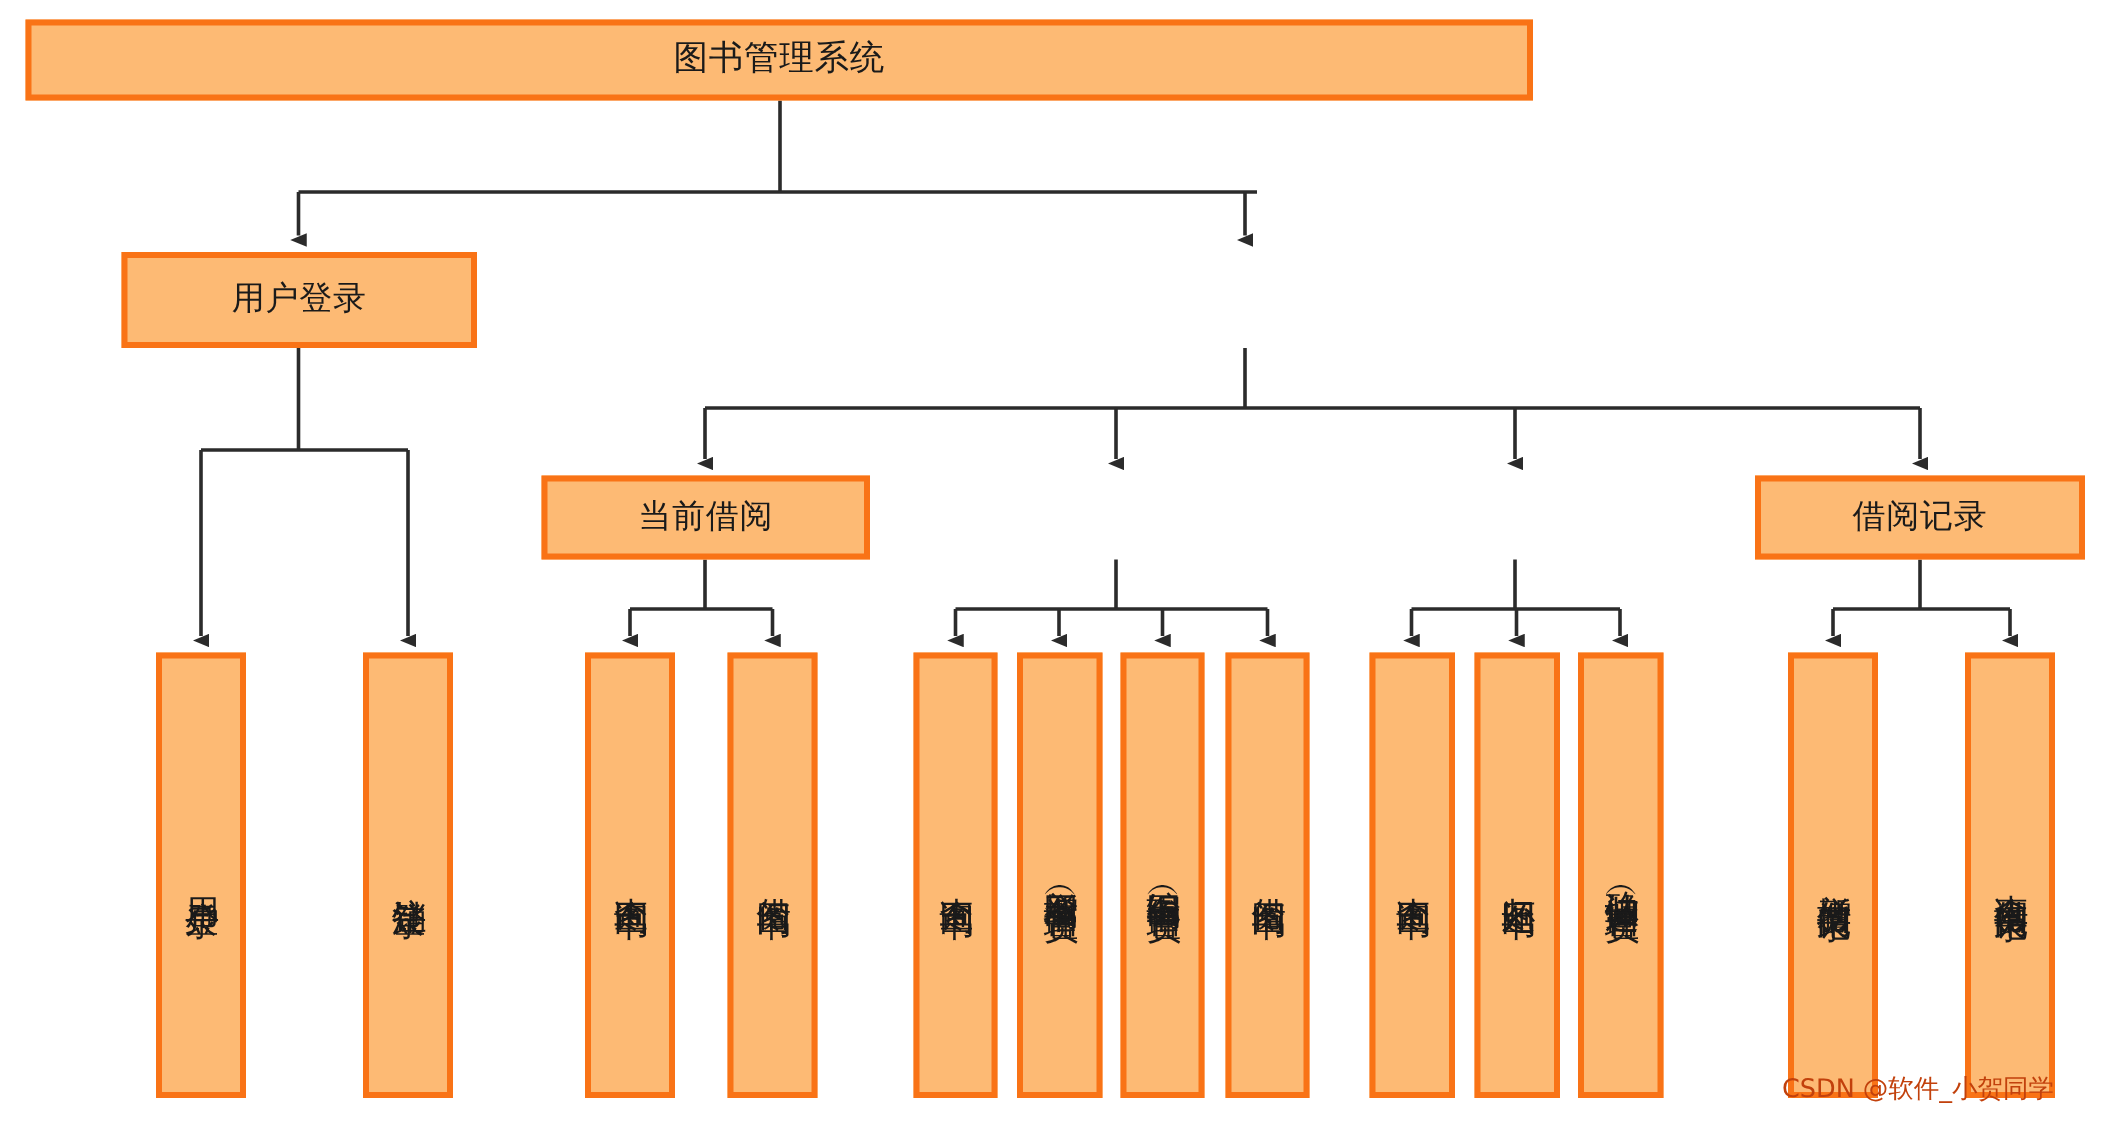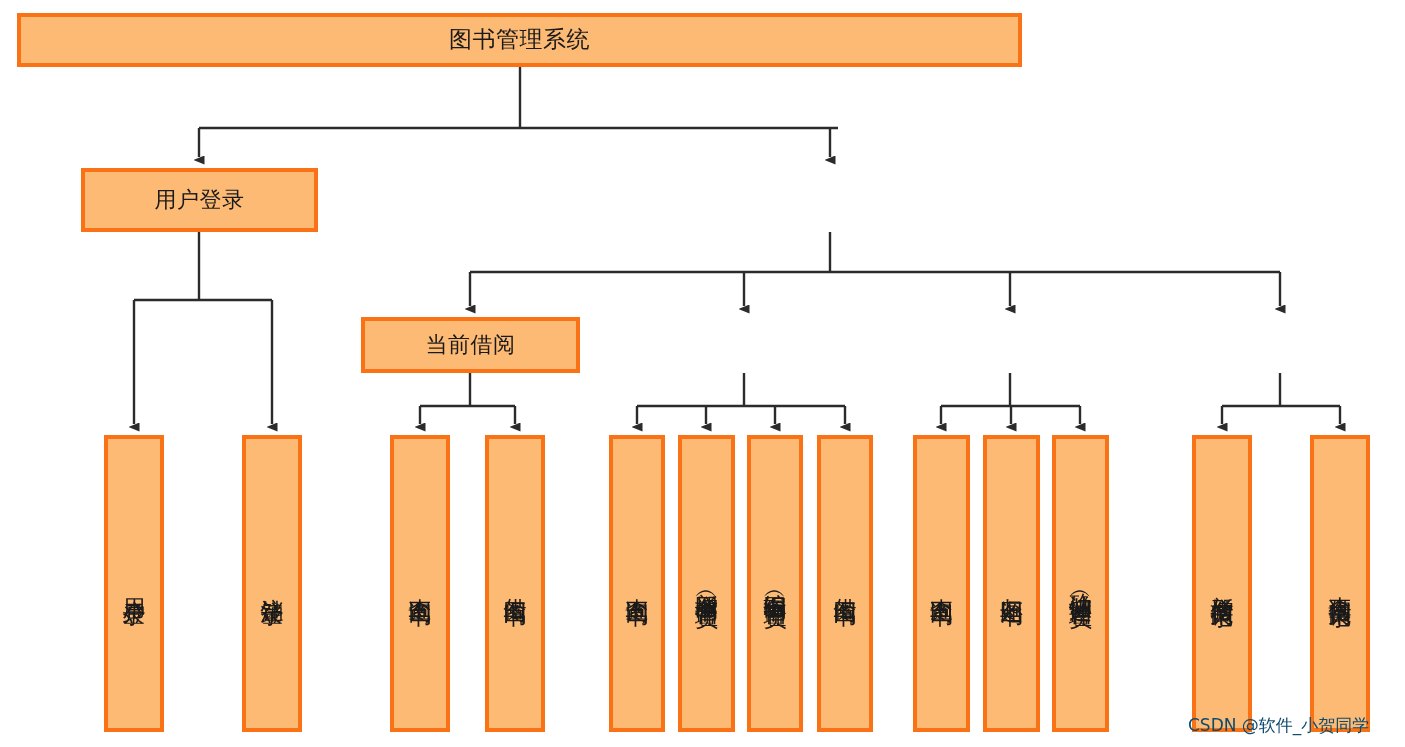--- a/index.html
+++ b/index.html
@@ -60,21 +60,21 @@
     font-size: 23px;
     line-height: 1.08;
     letter-spacing: 2px;
     max-height: 100%;
   }
   .watermark {
     position: absolute;
     left: 1188px;
     top: 714px;
     font-size: 17px;
-    color: #0c4a6e;
+    color: #c2410c;
     white-space: nowrap;
     font-family: "DejaVu Sans", "Liberation Sans", sans-serif;
     text-align: right;
   }
 </style>
 </head>
 <body>
 
 <div id="diagram-root">
 
@@ -136,20 +136,23 @@
     <span class="label">用户登录</span>
   </div>
 
 
   <div class="node horiz" style="left:361px; top:317px; width:219px; height:56px;">
     <span class="label">当前借阅</span>
   </div>
 
 
 
+  <div class="node horiz" style="left:1170px; top:317px; width:220px; height:56px;">
+    <span class="label">借阅记录</span>
+  </div>
 
   <div class="node vert" style="left:104px; top:435px; width:60px; height:297px;">
     <span class="label">用户登录</span>
   </div>
 
   <div class="node vert" style="left:242px; top:435px; width:60px; height:297px;">
     <span class="label">注销登录</span>
   </div>
 
   <div class="node vert" style="left:390px; top:435px; width:60px; height:297px;">

